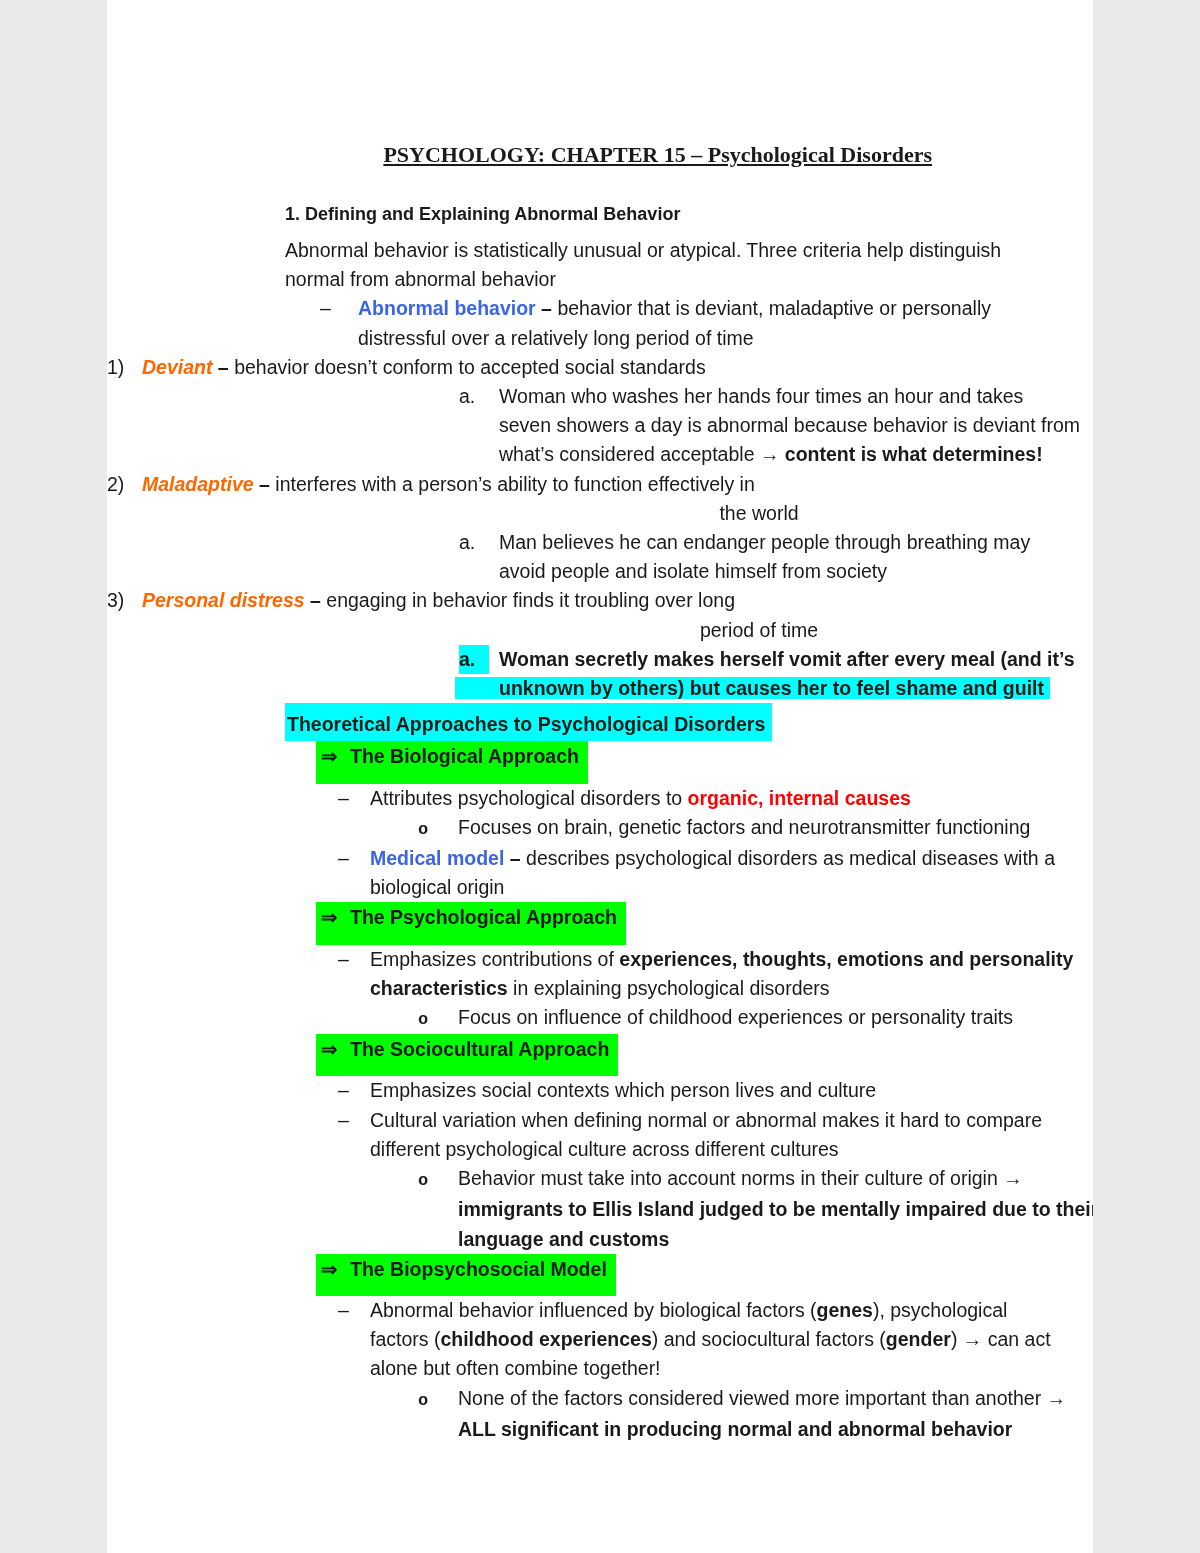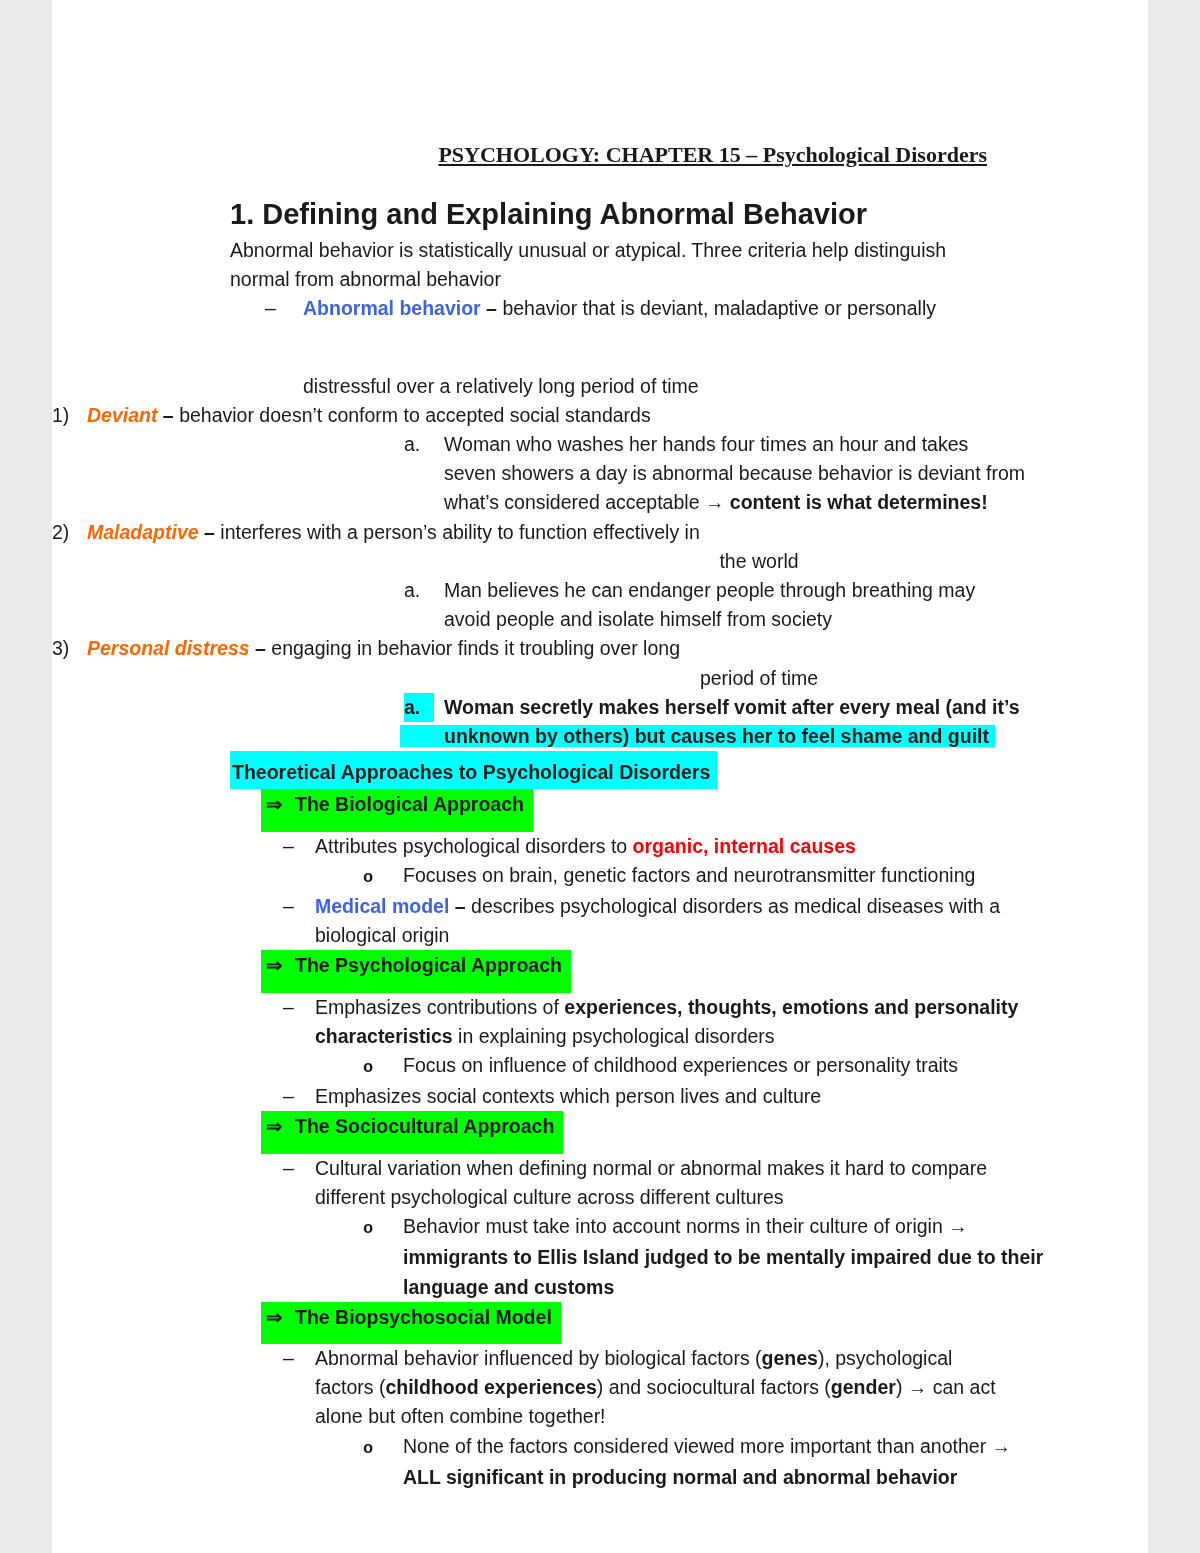--- a/index.html
+++ b/index.html
@@ -5,39 +5,39 @@
   :root{
     --blue:#3C64E6;
     --orange:#FF6600;
     --red:#FF0000;
     --cyan:#00FFFF;
     --green:#00FF00;
     --ink:#1a1a1a;
   }
   html,body{margin:0;padding:0;background:#e9e9e9;}
   .page{
-    width:1096px;height:1553px;margin:0 auto;background:#ffffff;
+    width:986px;height:1553px;margin:0 auto;background:#ffffff;
     font-family:"Liberation Sans", sans-serif;color:var(--ink);
     overflow:hidden;box-sizing:border-box;
   }
   .title{
     padding-top:141px;margin-right:161px;text-align:right;
     font-family:"Liberation Serif", serif;font-weight:bold;font-size:22px;
     line-height:27px;text-decoration:underline;white-space:pre;
   }
   .heading{
-    margin:29px 0 0 178px;font-weight:bold;font-size:29px;line-height:34px;
+    margin:29px 0 0 178px;font-weight:bold;font-size:18px;line-height:34px;
     white-space:pre;
   }
   .doc-body{margin-top:5px;}
   .line{line-height:29.2px;font-size:19.5px;white-space:pre;}
   
   .l-m0    {margin-left:178px;}
   .l-dashA {margin-left:213px;}  .l-dashA .marker{width:38px;}
-  .l-dashAc{margin-left:251px;margin-top:48px;}
+  .l-dashAc{margin-left:251px;}
   .l-green {margin-left:209px;}
   .l-dashB {margin-left:231px;}  .l-dashB .marker{width:32px;}
   .l-dashBc{margin-left:263px;}
   .l-num   {}  .l-num .marker{width:35px;}
   .l-numc  {margin-left:318px;text-align:center;}
   .l-obul  {margin-left:311px;}  .l-obul .marker{width:40px;}
   .l-obulc {margin-left:351px;}
   .l-let   {margin-left:352px;}  .l-let .marker{width:40px;}
   .l-letc  {margin-left:392px;}
   .l-lethl {margin-left:348px;}
@@ -86,22 +86,22 @@
       <div class="line l-m0"><span class="hl-cyan"><span class="s-b">Theoretical Approaches to Psychological Disorders</span></span></div>
       <div class="line l-green"><span class="hl-green"><span class="marker ms-b">⇒</span><span class="s-b">The Biological Approach</span></span></div>
       <div class="line l-dashB"><span class="marker ms-n">–</span><span class="s-n">Attributes psychological disorders to </span><span class="s-red">organic, internal causes</span></div>
       <div class="line l-obul"><span class="marker ms-o">o</span><span class="s-n">Focuses on brain, genetic factors and neurotransmitter functioning</span></div>
       <div class="line l-dashB"><span class="marker ms-n">–</span><span class="s-blue">Medical model</span><span class="s-b"> – </span><span class="s-n">describes psychological disorders as medical diseases with a</span></div>
       <div class="line l-dashBc"><span class="s-n">biological origin</span></div>
       <div class="line l-green"><span class="hl-green"><span class="marker ms-b">⇒</span><span class="s-b">The Psychological Approach</span></span></div>
       <div class="line l-dashB"><span class="marker ms-n">–</span><span class="s-n">Emphasizes contributions of </span><span class="s-b">experiences, thoughts, emotions and personality</span></div>
       <div class="line l-dashBc"><span class="s-b">characteristics</span><span class="s-n"> in explaining psychological disorders</span></div>
       <div class="line l-obul"><span class="marker ms-o">o</span><span class="s-n">Focus on influence of childhood experiences or personality traits</span></div>
+      <div class="line l-green"><span class="hl-green"><span class="marker ms-b">⇒</span><span class="s-b">The Sociocultural Approach</span></span></div>
       <div class="line l-dashB"><span class="marker ms-n">–</span><span class="s-n">Emphasizes social contexts which person lives and culture</span></div>
-      <div class="line l-green"><span class="hl-green"><span class="marker ms-b">⇒</span><span class="s-b">The Sociocultural Approach</span></span></div>
       <div class="line l-dashB"><span class="marker ms-n">–</span><span class="s-n">Cultural variation when defining normal or abnormal makes it hard to compare</span></div>
       <div class="line l-dashBc"><span class="s-n">different psychological culture across different cultures</span></div>
       <div class="line l-obul"><span class="marker ms-o">o</span><span class="s-n">Behavior must take into account norms in their culture of origin </span><span class="s-b">→</span></div>
       <div class="line l-obulc"><span class="s-b">immigrants to Ellis Island judged to be mentally impaired due to their</span></div>
       <div class="line l-obulc"><span class="s-b">language and customs</span></div>
       <div class="line l-green"><span class="hl-green"><span class="marker ms-b">⇒</span><span class="s-b">The Biopsychosocial Model</span></span></div>
       <div class="line l-dashB"><span class="marker ms-n">–</span><span class="s-n">Abnormal behavior influenced by biological factors (</span><span class="s-b">genes</span><span class="s-n">), psychological</span></div>
       <div class="line l-dashBc"><span class="s-n">factors (</span><span class="s-b">childhood experiences</span><span class="s-n">) and sociocultural factors (</span><span class="s-b">gender</span><span class="s-n">) </span><span class="s-b">→</span><span class="s-n"> can act</span></div>
       <div class="line l-dashBc"><span class="s-n">alone but often combine together!</span></div>
       <div class="line l-obul"><span class="marker ms-o">o</span><span class="s-n">None of the factors considered viewed more important than another </span><span class="s-b">→</span></div>

